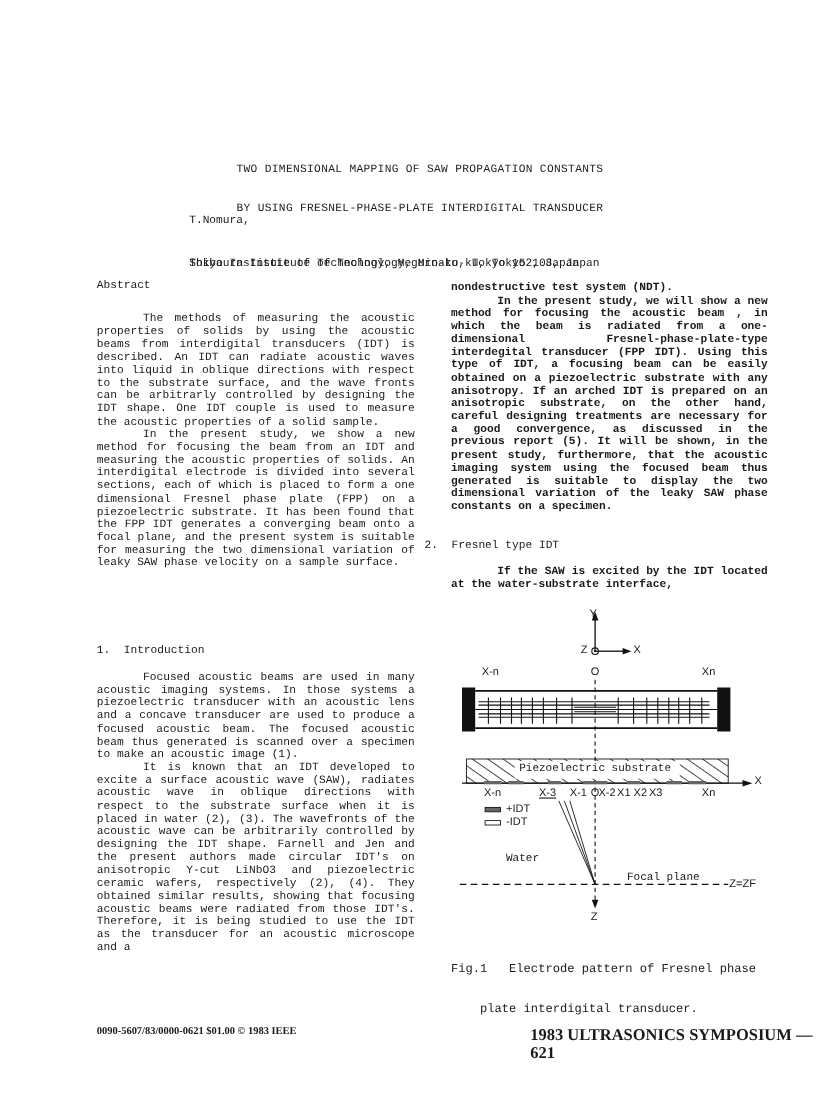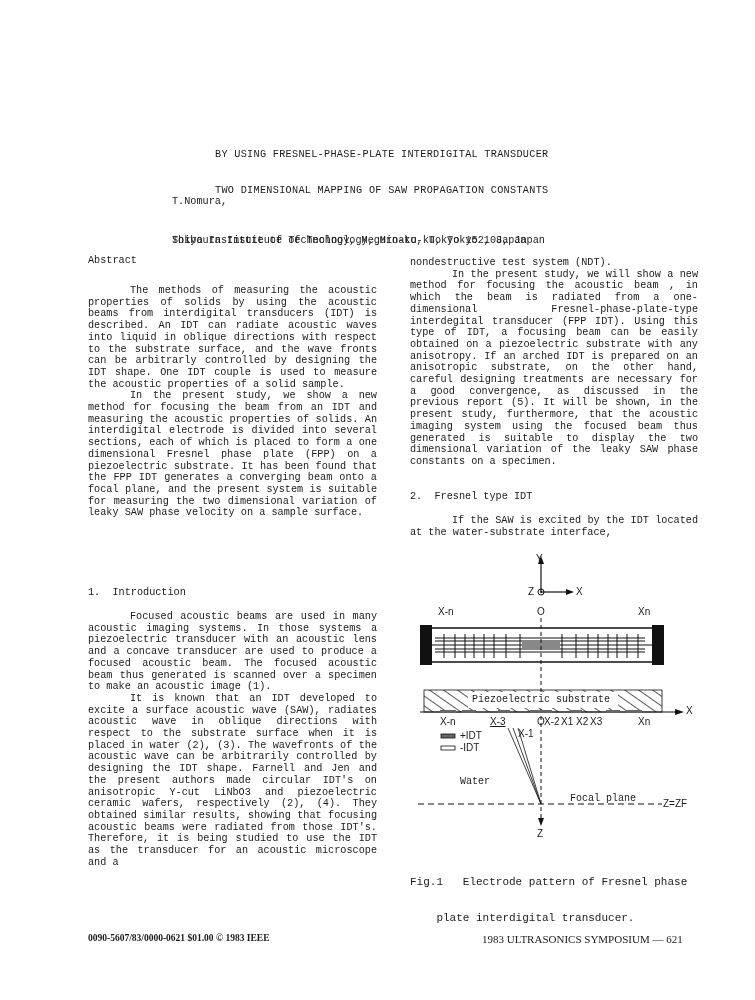--- a/index.html
+++ b/index.html
@@ -4,36 +4,36 @@
 <style>
   html, body { margin: 0; padding: 0; background: #ffffff; }
   body { width: 755px; height: 1000px; position: relative; overflow: hidden; color: #1a1a1a; }
   .mono { font-family: "Liberation Mono", "DejaVu Sans Mono", monospace; }
   .serif { font-family: "Liberation Serif", "DejaVu Serif", serif; }
   .title { position: absolute; left: 215px; top: 125px; width: 380px; font-size: 10.2px; line-height: 12px; letter-spacing: 0.3px; white-space: pre; }
   .authors { position: absolute; left: 172px; top: 169px; font-size: 10.2px; line-height: 13px; white-space: pre; }
   .authors2 { position: absolute; left: 172px; top: 208px; font-size: 10.2px; line-height: 13px; white-space: pre; }
   .col { position: absolute; font-size: 10.2px; line-height: 11.7px; }
   .col-left { left: 88px; width: 289px; }
-  .col-right { left: 410px; width: 288px; }
+  .col-right { left: 410px; width: 288px; font-weight: bold; }
   .heading { position: absolute; font-size: 10.2px; white-space: pre; }
   .para { text-align: justify; text-align-last: auto; margin: 0; }
   .para.indent { text-indent: 42px; }
   .footer-left { position: absolute; left: 88px; top: 933px; font-size: 9.5px; font-weight: bold; }
-  .footer-right { position: absolute; left: 482px; top: 933px; font-size: 11px; font-weight: normal; }
+  .footer-right { position: absolute; left: 482px; top: 933px; font-size: 15px; font-weight: bold; }
   .fig { position: absolute; left: 410px; top: 550px; width: 300px; height: 300px; }
   .caption { position: absolute; left: 410px; top: 852px; font-size: 11px; line-height: 12px; white-space: pre; }
   .fig-label { position: absolute; font-family: "Liberation Sans", "DejaVu Sans", sans-serif; font-size: 10px; }
 </style>
 </head>
 <body>
 
 <div class="title mono">
+  <div>TWO DIMENSIONAL MAPPING OF SAW PROPAGATION CONSTANTS</div>
   <div>BY USING FRESNEL-PHASE-PLATE INTERDIGITAL TRANSDUCER</div>
-  <div>TWO DIMENSIONAL MAPPING OF SAW PROPAGATION CONSTANTS</div>
 </div>
 
 <div class="authors mono">
   <div>T.Nomura,</div>
   <div>Shibaura Institute of Technology, Minato-ku, Tokyo 108, Japan</div>
 </div>
 
 <div class="authors2 mono">
   <div>Tokyo Institute of Technology, Meguro-ku, Tokyo 152, Japan</div>
 </div>
@@ -50,21 +50,21 @@
 <div class="col col-left mono" style="top:611px;">
   <p class="para indent">Focused acoustic beams are used in many acoustic imaging systems. In those systems a piezoelectric transducer with an acoustic lens and a concave transducer are used to produce a focused acoustic beam. The focused acoustic beam thus generated is scanned over a specimen to make an acoustic image (1).</p>
   <p class="para indent">It is known that an IDT developed to excite a surface acoustic wave (SAW), radiates acoustic wave in oblique directions with respect to the substrate surface when it is placed in water (2), (3). The wavefronts of the acoustic wave can be arbitrarily controlled by designing the IDT shape. Farnell and Jen and the present authors made circular IDT's on anisotropic Y-cut LiNbO3 and piezoelectric ceramic wafers, respectively (2), (4). They obtained similar results, showing that focusing acoustic beams were radiated from those IDT's. Therefore, it is being studied to use the IDT as the transducer for an acoustic microscope and a</p>
 </div>
 
 <div class="col col-right mono" style="top:257px;">
   <p class="para">nondestructive test system (NDT).</p>
   <p class="para indent">In the present study, we will show a new method for focusing the acoustic beam , in which the beam is radiated from a one-dimensional Fresnel-phase-plate-type interdegital transducer (FPP IDT). Using this type of IDT, a focusing beam can be easily obtained on a piezoelectric substrate with any anisotropy. If an arched IDT is prepared on an anisotropic substrate, on the other hand, careful designing treatments are necessary for a good convergence, as discussed in the previous report (5). It will be shown, in the present study, furthermore, that the acoustic imaging system using the focused beam thus generated is suitable to display the two dimensional variation of the leaky SAW phase constants on a specimen.</p>
 </div>
 
-<div class="heading mono" style="left:410px; top:491px;">2.  Fresnel type IDT</div>
+<div class="heading mono" style="left:386px; top:491px;">2.  Fresnel type IDT</div>
 
 <div class="col col-right mono" style="top:515px;">
   <p class="para indent">If the SAW is excited by the IDT located at the water-substrate interface,</p>
 </div>
 
 <div class="fig">
   <svg width="300" height="300" viewBox="0 0 300 300">
 
     <line x1="131" y1="42" x2="131" y2="10" stroke="#111" stroke-width="1.2"></line>
     <polygon points="131,6 128,14 134,14" fill="#111"></polygon>
@@ -144,21 +144,21 @@
   <span class="fig-label" style="left:118px; top:36px;">Z</span>
   <span class="fig-label" style="left:28px; top:56px;">X-n</span>
   <span class="fig-label" style="left:127px; top:56px;">O</span>
   <span class="fig-label" style="left:228px; top:56px;">Xn</span>
   <span class="fig-label mono" style="left:62px; top:144px; font-family:'Liberation Mono',monospace;">Piezoelectric substrate</span>
   <span class="fig-label" style="left:276px; top:155px;">X</span>
 
   <span class="fig-label" style="left:30px; top:166px;">X-n</span>
   <span class="fig-label" style="left:80px; top:166px;text-decoration:underline;">X-3</span>
   <span class="fig-label" style="left:94px; top:166px;padding-left:40px;">X-2</span>
-  <span class="fig-label" style="left:108px; top:166px;margin-top:12px;">X-1</span>
+  <span class="fig-label" style="left:108px; top:166px;">X-1</span>
   <span class="fig-label" style="left:127px; top:166px;">O</span>
   <span class="fig-label" style="left:151px; top:166px;">X1</span>
   <span class="fig-label" style="left:166px; top:166px;">X2</span>
   <span class="fig-label" style="left:180px; top:166px;">X3</span>
   <span class="fig-label" style="left:228px; top:166px;">Xn</span>
 
   <span class="fig-label" style="left:50px; top:180px;">+IDT</span>
   <span class="fig-label" style="left:50px; top:192px;">-IDT</span>
   <span class="fig-label mono" style="left:50px; top:226px; font-family:'Liberation Mono',monospace;">Water</span>
   <span class="fig-label mono" style="left:160px; top:243px; font-family:'Liberation Mono',monospace;">Focal plane</span>

